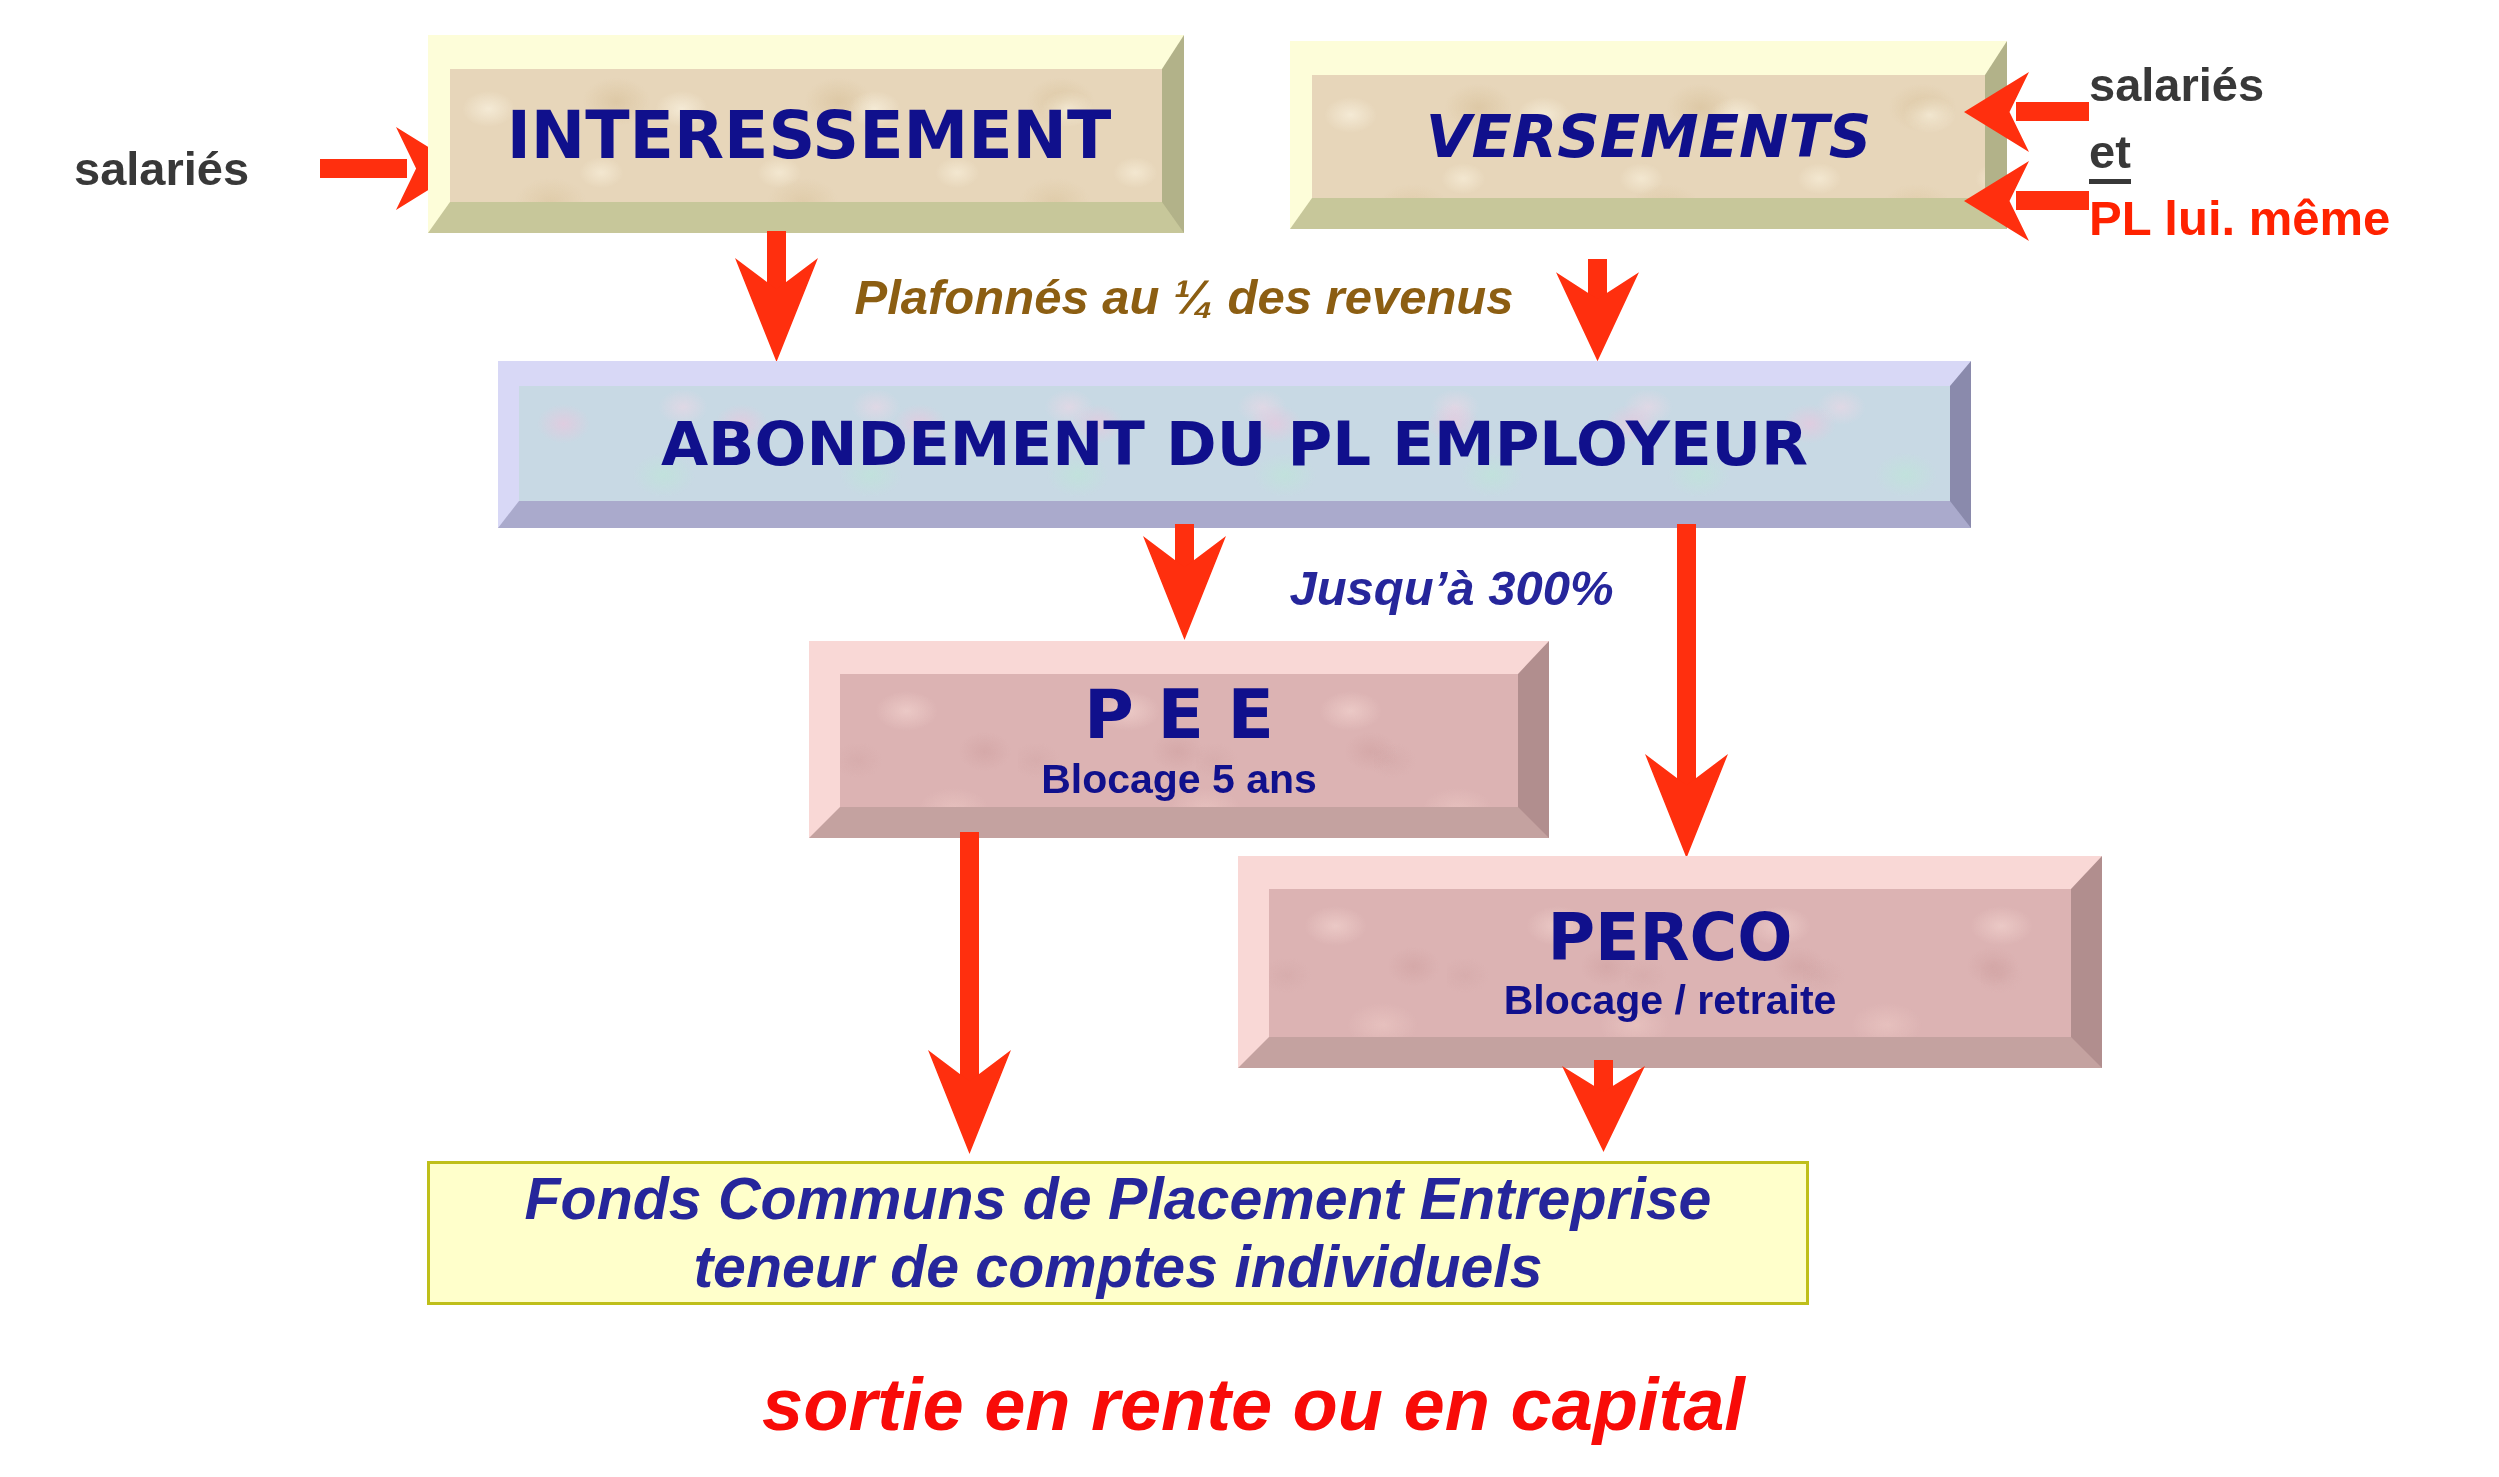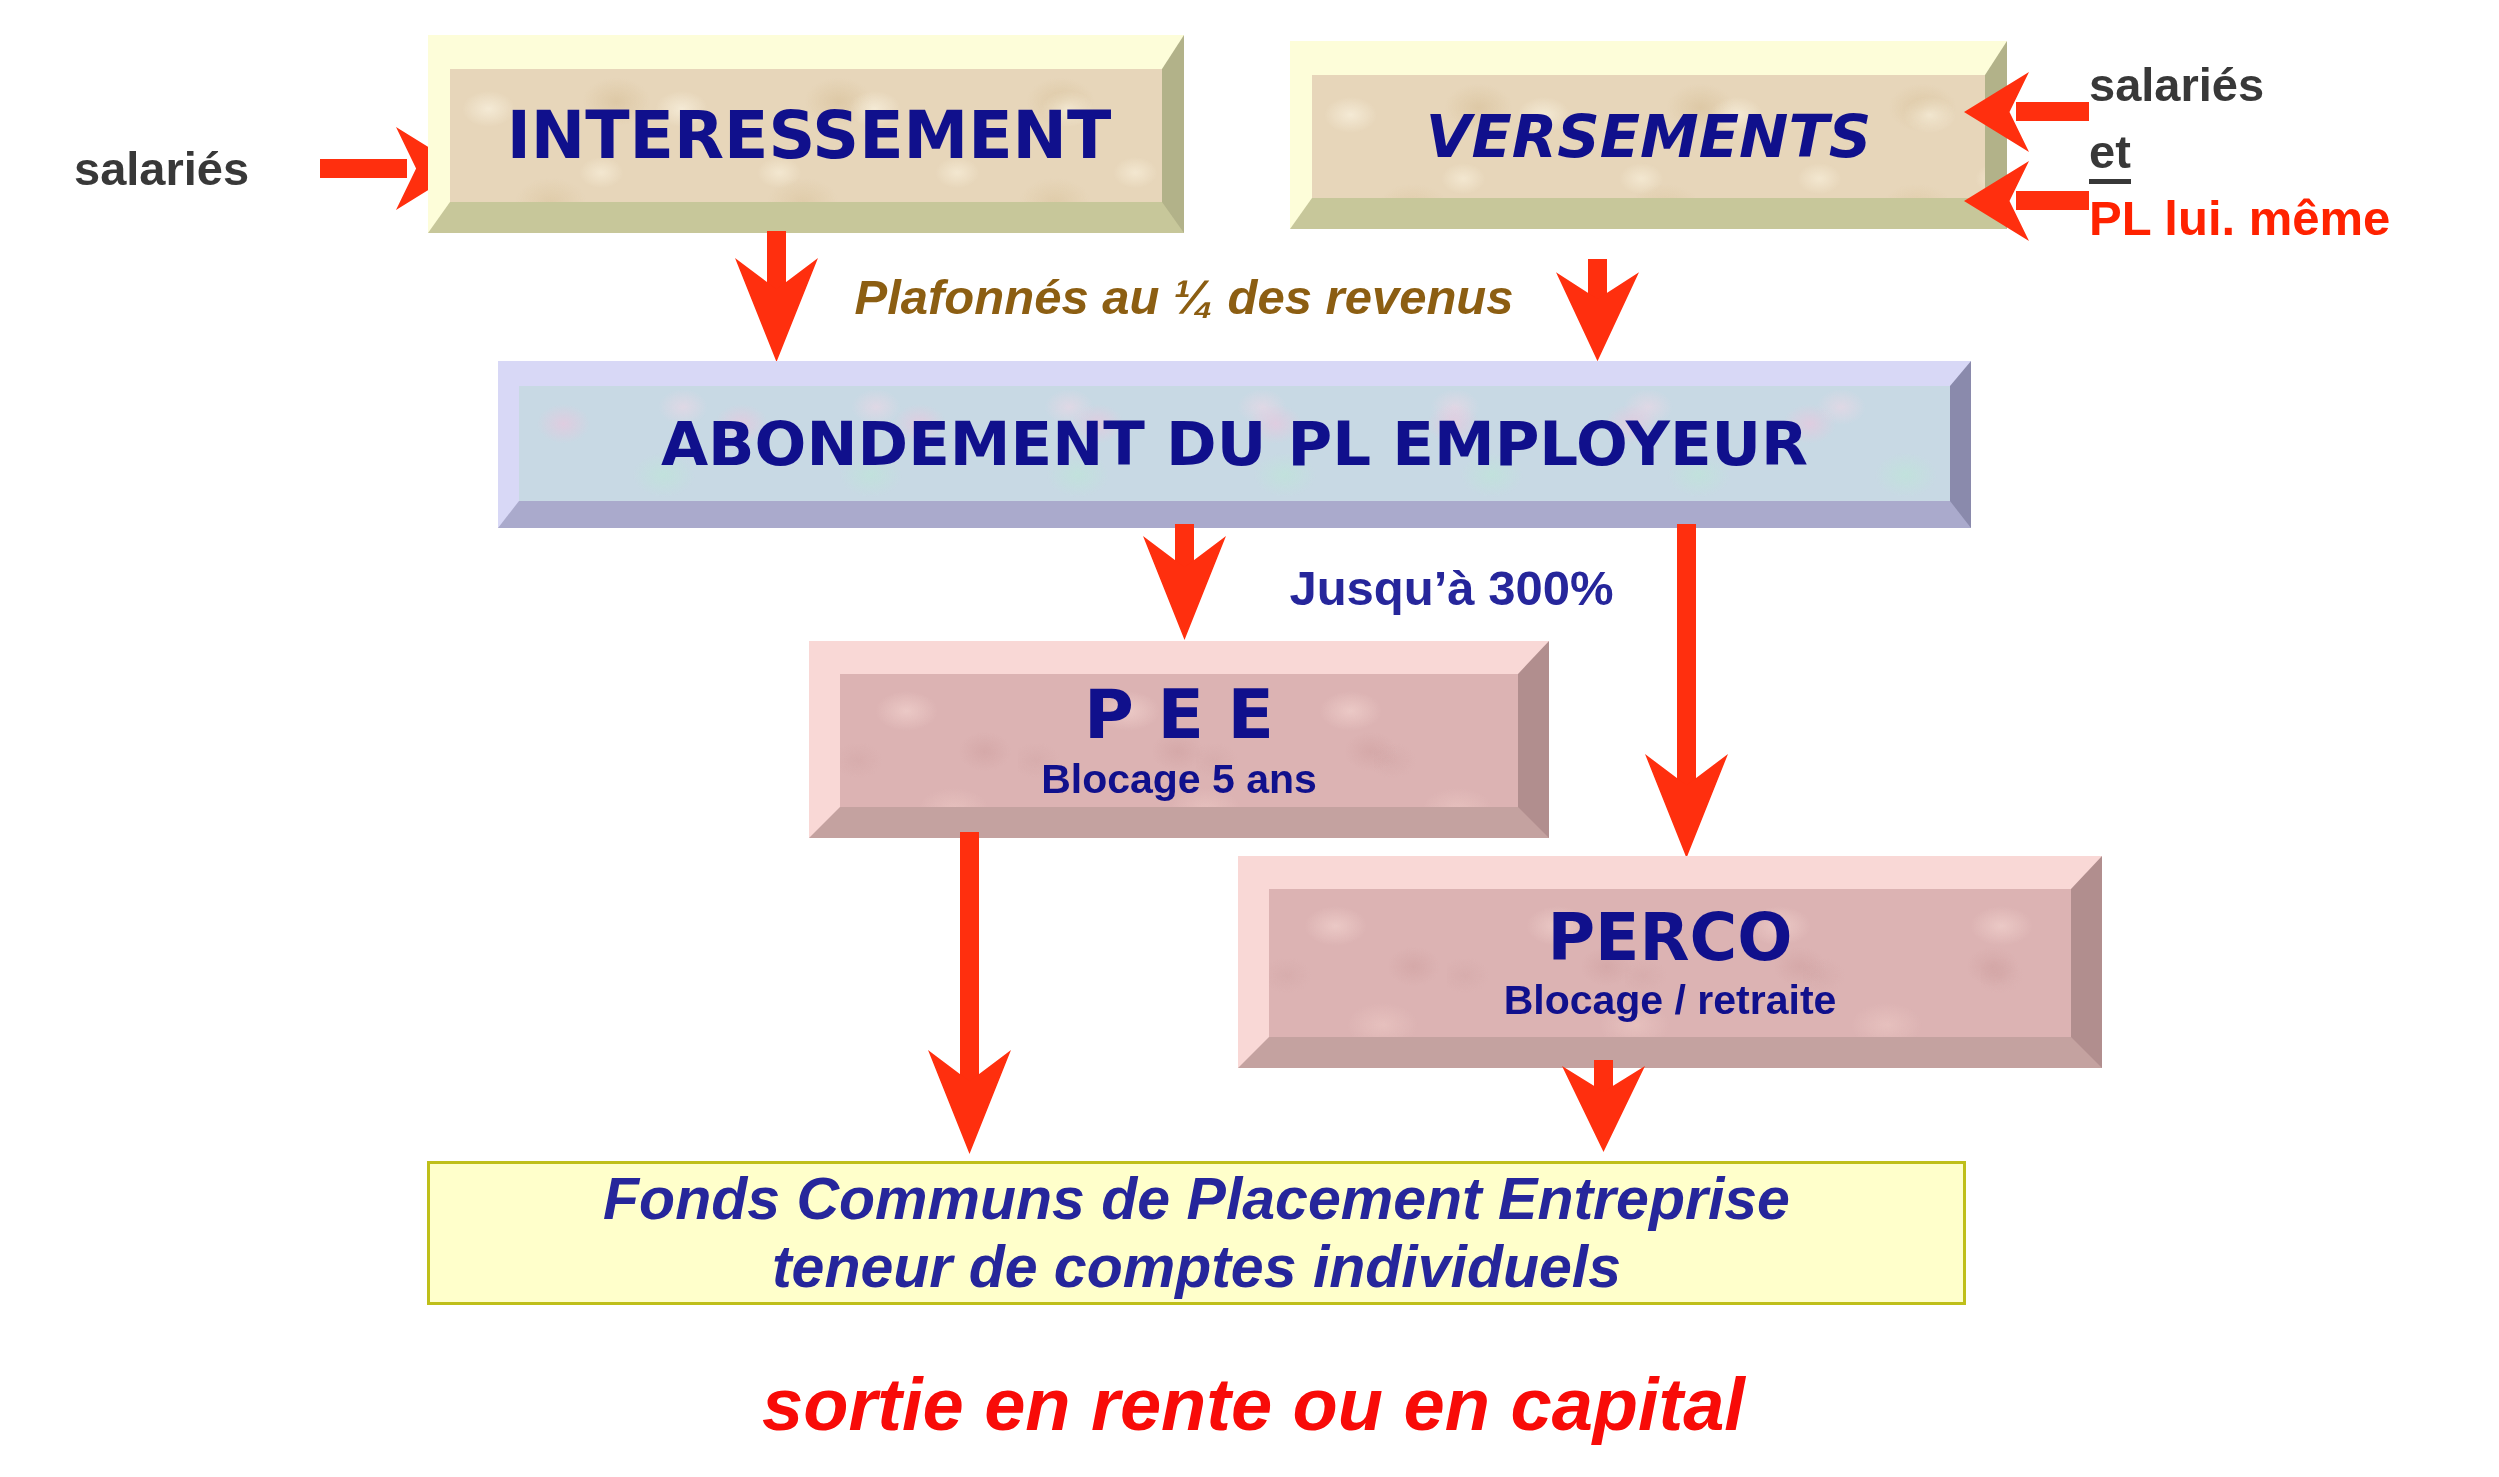--- a/index.html
+++ b/index.html
@@ -130,21 +130,21 @@
 
   #box-pee{left:809px;top:641px;width:740px;height:197px;text-align:center;}
   #box-pee .box-title{font-size:68px;line-height:1;}
   #box-pee .box-subtitle{font-size:41px;line-height:1;margin-top:10.4px;}
 
   #box-perco{left:1238px;top:856px;width:864px;height:212px;}
   #box-perco .box-title{font-size:65px;line-height:1;}
   #box-perco .box-subtitle{font-size:41px;line-height:1;margin-top:10.4px;}
 
   #box-fcpe{
-    left:427px;top:1150px;width:1539px;height:144px;
+    left:427px;top:1150px;width:1382px;height:144px;
     box-sizing:border-box;
     background:var(--yellow-fill,#FFFFCB);
     border:3.7px solid var(--yellow-border,#BFBF1A);
     display:flex;flex-direction:column;align-items:center;justify-content:center;
     text-align:center;
   }
   #box-fcpe .fcpe-line{
     font-family:"Liberation Sans", sans-serif;
     font-weight:bold;font-style:italic;
     font-size:59px;line-height:68px;
@@ -167,21 +167,21 @@
 
   #annot-plafond{
     left:814px;top:258px;width:740px;text-align:center;
     font-family:"Liberation Sans", sans-serif;
     font-weight:bold;font-style:italic;
     font-size:49px;color:var(--brown-text,#8C5E12);white-space:nowrap;
   }
   #annot-jusqua{
     left:1259px;top:549px;width:385px;text-align:center;
     font-family:"Liberation Sans", sans-serif;
-    font-weight:bold;
+    font-weight:bold;font-style:italic;
     font-size:49px;color:var(--italic-navy,#26269B);white-space:nowrap;
   }
   #annot-sortie{
     left:628px;top:1351px;width:1251px;text-align:center;
     font-family:"Liberation Sans", sans-serif;
     font-weight:bold;font-style:italic;
     font-size:74px;color:var(--sortie-red,#F80B08);white-space:nowrap;
   }
 </style>
 </head>

